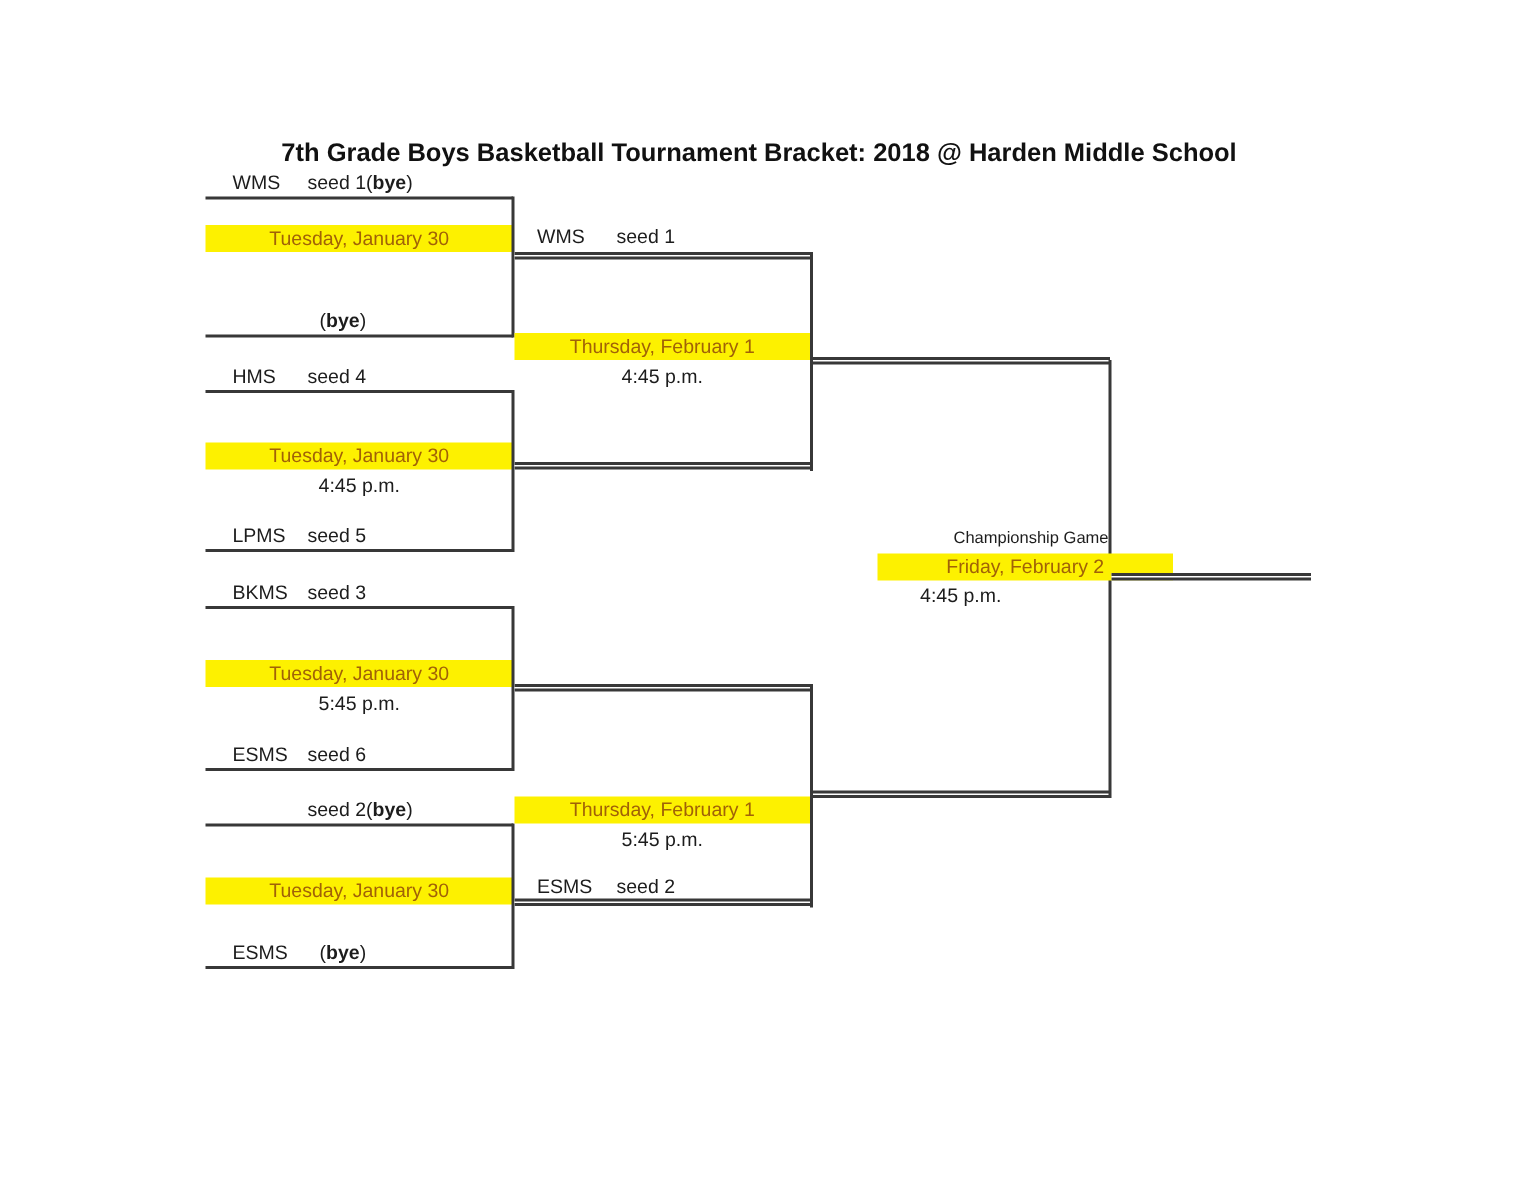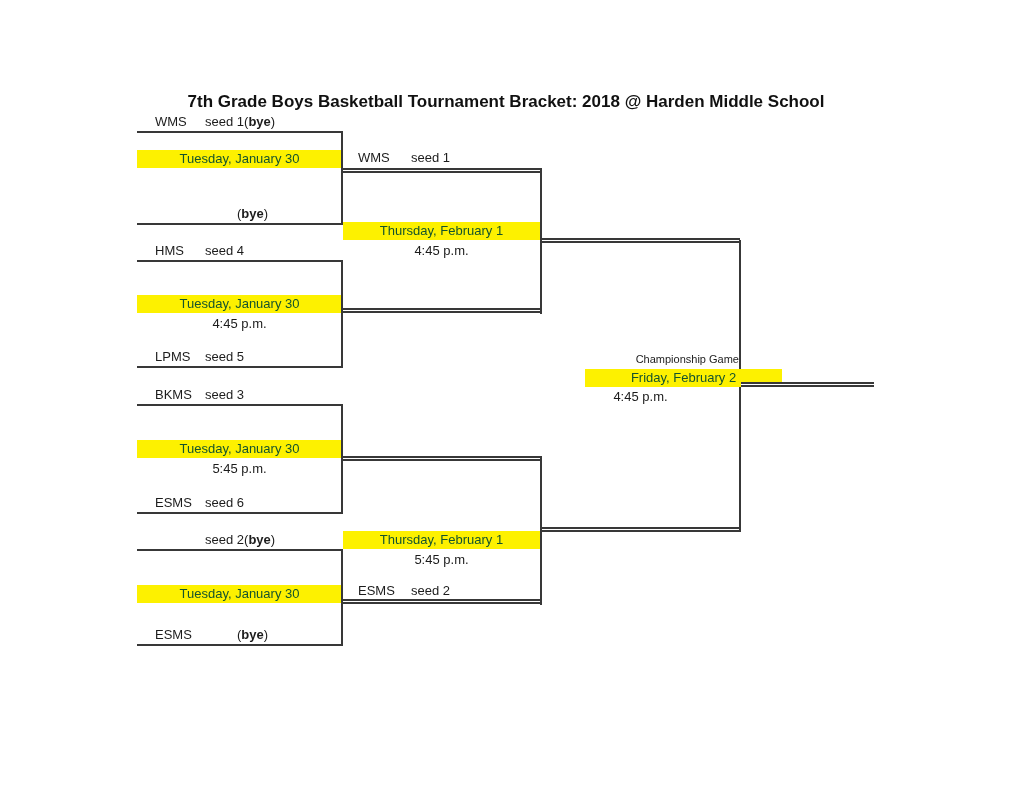--- a/index.html
+++ b/index.html
@@ -16,28 +16,28 @@
   .hl { position:absolute; height:2px; background:var(--line); }
   
   .dl { position:absolute; height:1px; background:#fff;
         border-top:2px solid var(--line); border-bottom:2px solid var(--line); }
   
   .vl { position:absolute; width:2px; background:var(--line); }
 
   .lbl { position:absolute; height:14px; font-size:13px; line-height:14px; white-space:nowrap; }
   .lbl .school { position:absolute; left:18px; font-weight:normal; }
   .lbl .seed   { position:absolute; left:68px; }
-  .lbl .seed.bye-pos { left:100px; }
+  .lbl .seed.bye-pos { left:76px; }
   .r1  { left:137px; width:205px; }
   .r2  { left:343px; width:197px; }
   .r2 .school { left:15px; }
 
   .bar {
     position:absolute; height:18px; background:var(--hl);
-    text-align:center; line-height:18px; font-size:13px; color:#14532d;
+    text-align:center; line-height:18px; font-size:13px; color:#a16207;
   }
   .bar.r1 { left:137px; width:205px; }
   .bar.r2 { left:343px; width:197px; }
   .bar.rf { left:542px; width:197px;margin-left:43px; }
 
   .time {
     position:absolute; height:14px; text-align:center;
     font-size:13px; line-height:14px;
   }
   .time.r1 { left:137px; width:205px; }

